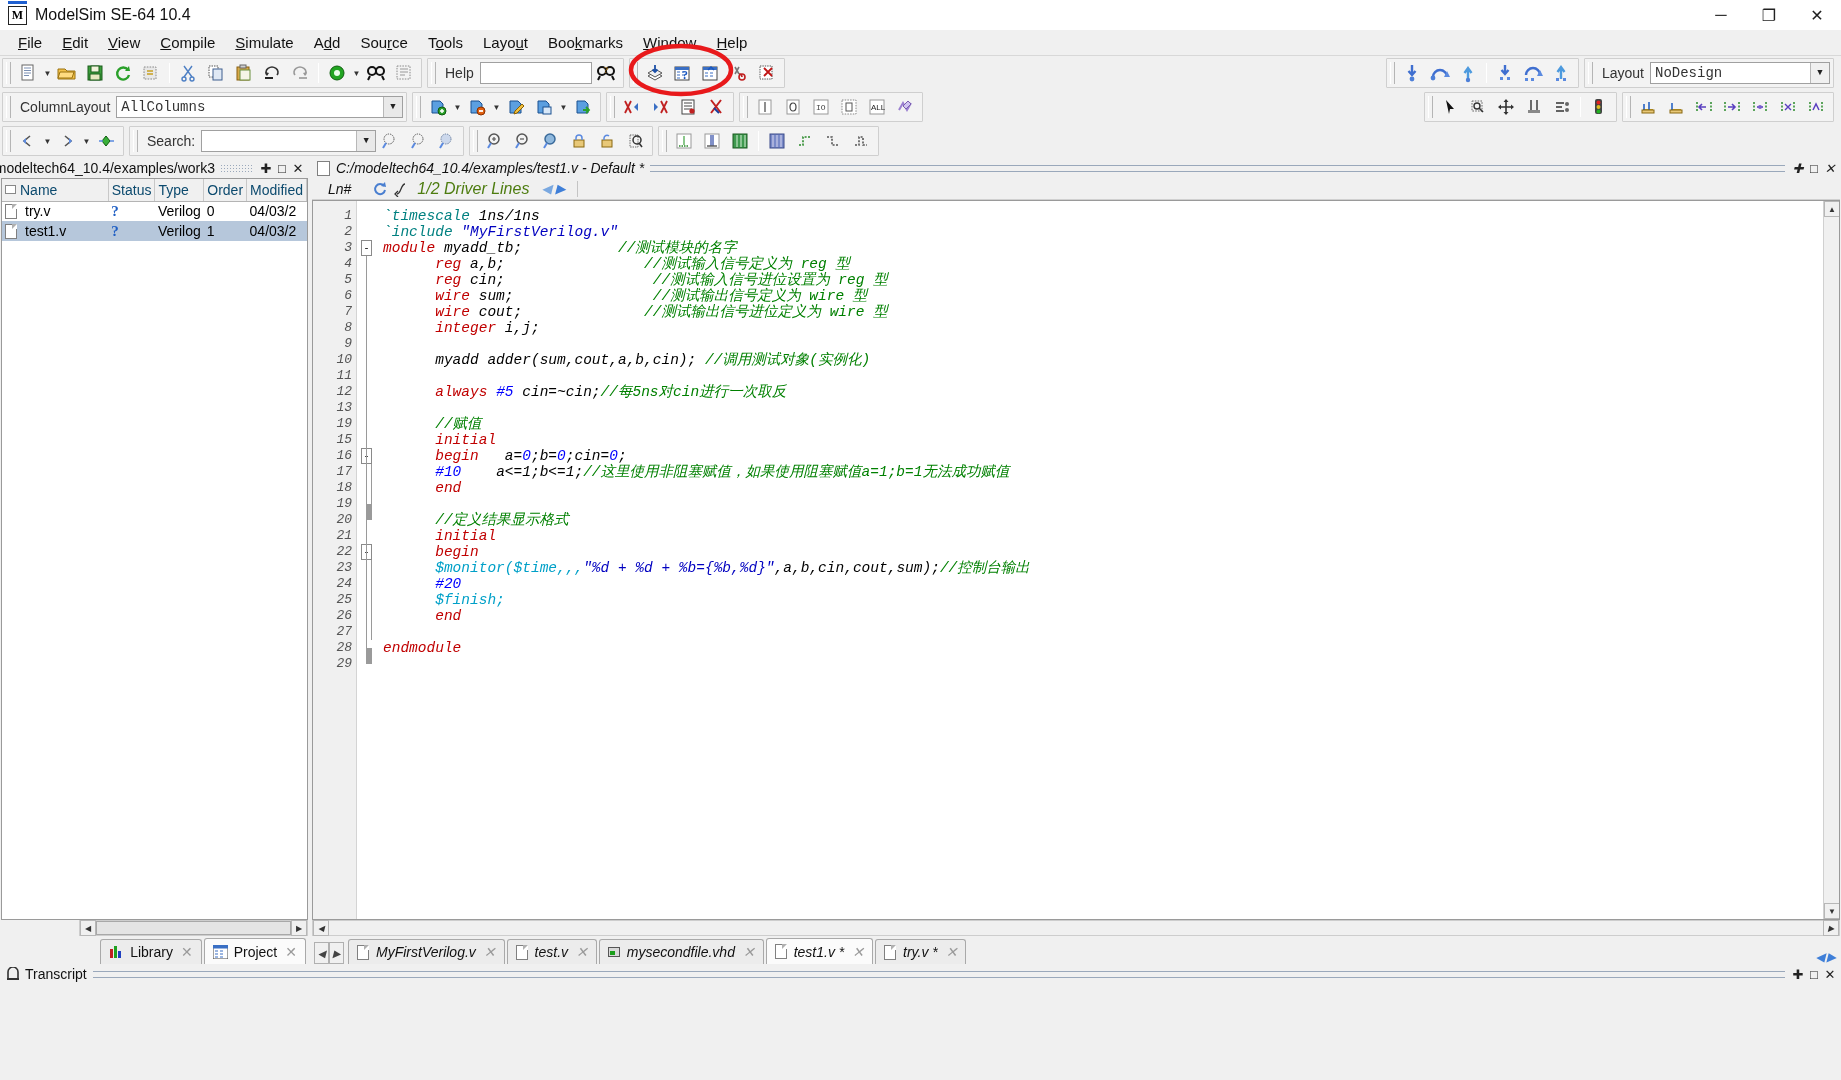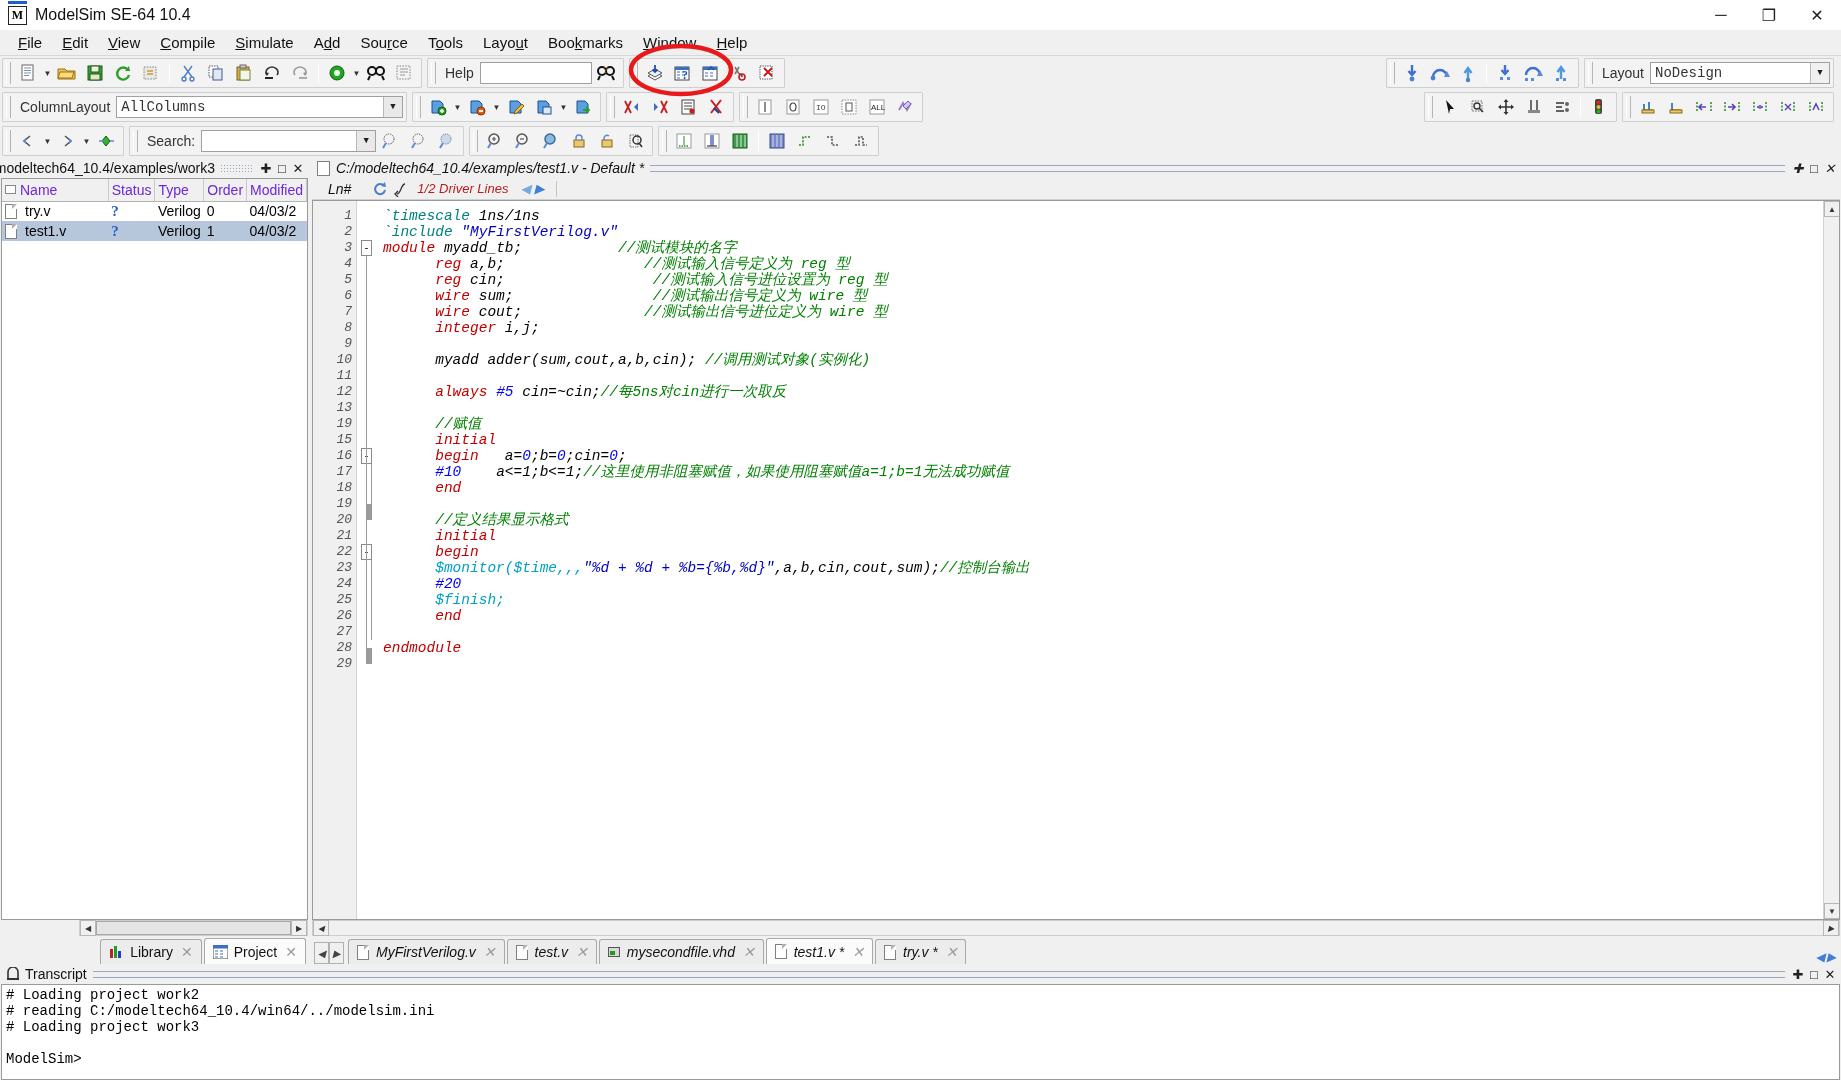--- a/index.html
+++ b/index.html
@@ -94,42 +94,42 @@
   .panehdr .hbtns span { width: 14px; text-align: center; font-size: 13px; color: #222; }
   .dots { width: 34px; height: 9px; margin: 0 5px;
     background-image: radial-gradient(#9aa8bb 0.8px, transparent 0.9px);
     background-size: 3px 3px; }
 
   
   .tablewrap { flex: 1 1 auto; background: #fff; border: 1px solid #9a9a9a; display: flex; flex-direction: column; min-height: 0; }
   table.filelist { width: 100%; border-collapse: collapse; font-size: 14px; }
   table.filelist th {
     background: #f0f0f0; border-right: 1px solid #c8c8c8; border-bottom: 1px solid #b4b4b4;
-    font-weight: normal; text-align: left; padding: 2px 3px; height: 22px; color:#6d28d9;
+    font-weight: normal; text-align: left; padding: 2px 3px; height: 22px; color:#0c4a6e;
     overflow: hidden; white-space: nowrap;
   }
   table.filelist td {
     padding: 1px 3px; height: 20px; white-space: nowrap; color: #000;
     font-size: 14px;
   }
   table.filelist tr.sel td { background: #b6c7db; }
   .fileicon {
     display: inline-block; width: 12px; height: 15px; border: 1px solid #808080;
     background: #fff; vertical-align: -3px; margin-right: 8px; position: relative;
   }
   .fileicon::after { content:""; position:absolute; right:-1px; top:-1px; border-width:0 0 5px 5px;
     border-style:solid; border-color: transparent transparent #fff #b0b0b0; }
   .qmark { color: #1f5fc4; font-weight: bold; font-size: 15px; font-family:"Liberation Serif",serif; }
 
   .edtoolbar {
     height: 22px; display: flex; align-items: center; background: #f0f0f0;
     border-bottom: 1px solid #d0d0d0; font-size: 14px; padding-left: 16px; gap: 4px;
   }
   .edtoolbar .lnlbl { margin-right: 16px; color:#111; }
-  .drvtxt { color: #b91c1c; font-size: 13px; }
+  .drvtxt { color: #4d7c0f; font-size: 16px; }
 
   .editorbody {
     flex: 1 1 auto; display: flex; background: #fff; border: 1px solid #9a9a9a; min-height: 0; overflow: hidden;
     position: relative;
   }
   .gutter {
     width: 44px; background: #f0f0f0; border-right: 1px solid #d4d4d4;
     font-family: "Liberation Mono", monospace; font-size: 13px; color: #555;
     text-align: right; padding: 7px 4px 0 0; flex: 0 0 44px;
   }
@@ -1060,27 +1060,20 @@
           </svg>
       </span>
       <span class="ptitle">Transcript</span>
       <span class="hline"></span>
       <span class="hbtns">
         <span>✚</span>
         <span>□</span>
         <span>✕</span>
       </span>
     </div>
-    <div class="tsbody" id="tsbody">
-        <div># Loading project work2</div>
-        <div># reading C:/modeltech64_10.4/win64/../modelsim.ini</div>
-        <div># Loading project work3</div>
-        <div>&nbsp;</div>
-        <div class="tsprompt">ModelSim&gt;</div>
-      </div>
   </div>
 
 
   <div class="annotation" style="left:626px; top:42px;">
     <svg width="110" height="56" viewBox="0 0 110 56">
       <ellipse cx="55" cy="28" rx="50" ry="24" fill="none" stroke="#e8191b" stroke-width="4.5"></ellipse>
     </svg>
   </div>
 
 </div>

